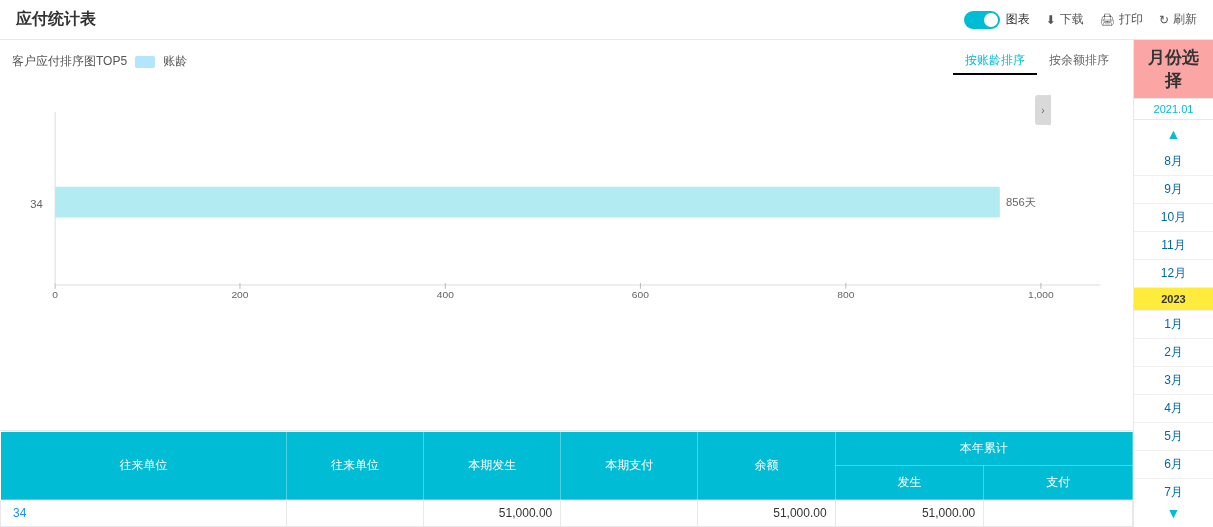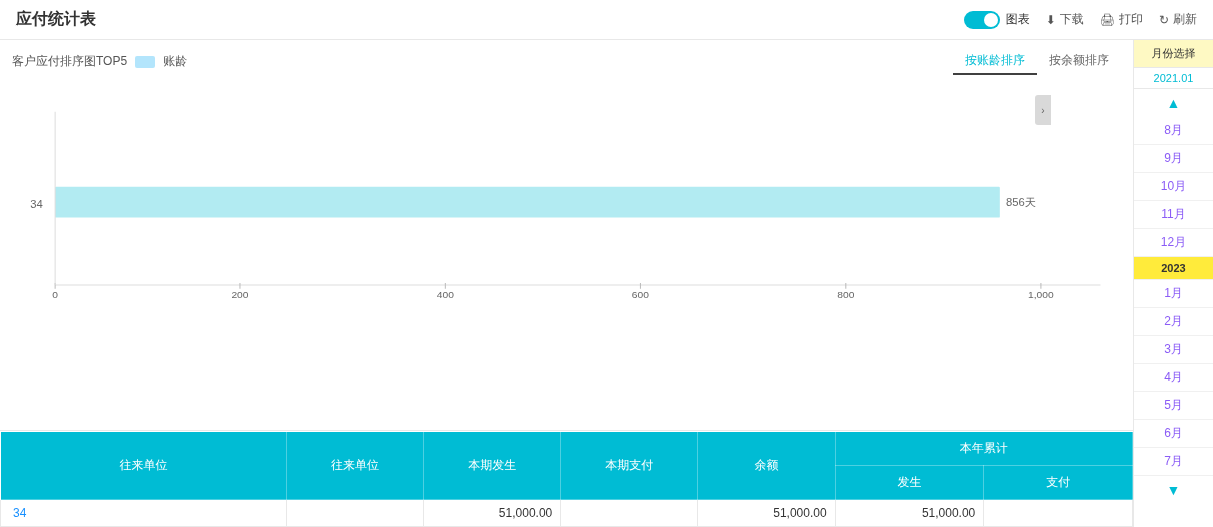--- a/index.html
+++ b/index.html
@@ -21,43 +21,43 @@
     
     
     .chart-area { flex: 1; display: flex; flex-direction: column; overflow: hidden; }
     
     
     .chart-header { display: flex; align-items: center; justify-content: space-between; padding: 8px 12px; }
     .chart-legend { display: flex; align-items: center; gap: 8px; font-size: 12px; color: #555; }
     .legend-color { width: 20px; height: 12px; background: #b3e5fc; border-radius: 2px; }
     .sort-tabs { display: flex; gap: 0; }
     .sort-tab { padding: 4px 12px; font-size: 12px; cursor: pointer; border-bottom: 2px solid transparent; color: #666; }
-    .sort-tab.active { color: #00bcd4; border-bottom: 2px solid #404040; }
+    .sort-tab.active { color: #00bcd4; border-bottom: 2px solid #000000; }
     
     
     .chart-wrapper { flex: 1; padding: 0 12px; position: relative; min-height: 280px; }
     
     
     .table-area { border-top: 1px solid #e8e8e8; }
     
     .data-table { width: 100%; border-collapse: collapse; }
     .data-table th { background: #00bcd4; color: white; text-align: center; padding: 8px 12px; font-size: 12px; font-weight: normal; border: 1px solid rgba(255,255,255,0.3); }
     .data-table td { text-align: right; padding: 6px 8px; font-size: 12px; border: 1px solid #e8e8e8; }
     .data-table td:first-child { text-align: left; padding-left: 12px; }
     .data-table td a { color: #1890ff; text-decoration: none; }
     .data-table tr:nth-child(even) { background: #fafafa; }
     
     
     .sidebar { width: 80px; background: #fff; border-left: 1px solid #e8e8e8; display: flex; flex-direction: column; overflow: hidden; }
-    .sidebar-header { background: #fef9c3; padding: 6px 8px; font-size: 11px; color: #333; text-align: center; border-bottom: 1px solid #e8e8e8; }
+    .sidebar-header { background: #fca5a5; padding: 6px 8px; font-size: 17px; color: #333; text-align: center; border-bottom: 1px solid #e8e8e8; font-weight: bold; }
     .sidebar-year { background: #fff; padding: 4px 8px; font-size: 11px; color: #00bcd4; text-align: center; border-bottom: 1px solid #e8e8e8; }
     .sidebar-nav { display: flex; flex-direction: column; align-items: center; }
     .sidebar-nav-btn { width: 24px; height: 24px; display: flex; align-items: center; justify-content: center; cursor: pointer; color: #00bcd4; font-size: 14px; margin: 2px 0; }
     .month-list { display: flex; flex-direction: column; overflow-y: auto; }
-    .month-item { padding: 5px 8px; font-size: 12px; color: #8b5cf6; cursor: pointer; text-align: center; border-bottom: 1px solid #f0f0f0; }
+    .month-item { padding: 5px 8px; font-size: 12px; color: #0369a1; cursor: pointer; text-align: center; border-bottom: 1px solid #f0f0f0; }
     .month-item.year-marker { background: #ffeb3b; color: #333; font-weight: bold; padding: 5px 20px; font-size: 11px; }
     .sidebar-collapse { position: absolute; right: 82px; top: 55px; width: 16px; height: 30px; background: #d9d9d9; display: flex; align-items: center; justify-content: center; cursor: pointer; border-radius: 3px 0 0 3px; font-size: 10px; color: #666; }
     
     
     .chart-svg { width: 100%; height: 250px; }
   </style>
 </head>
 <body>
 
 <div class="app-container">

